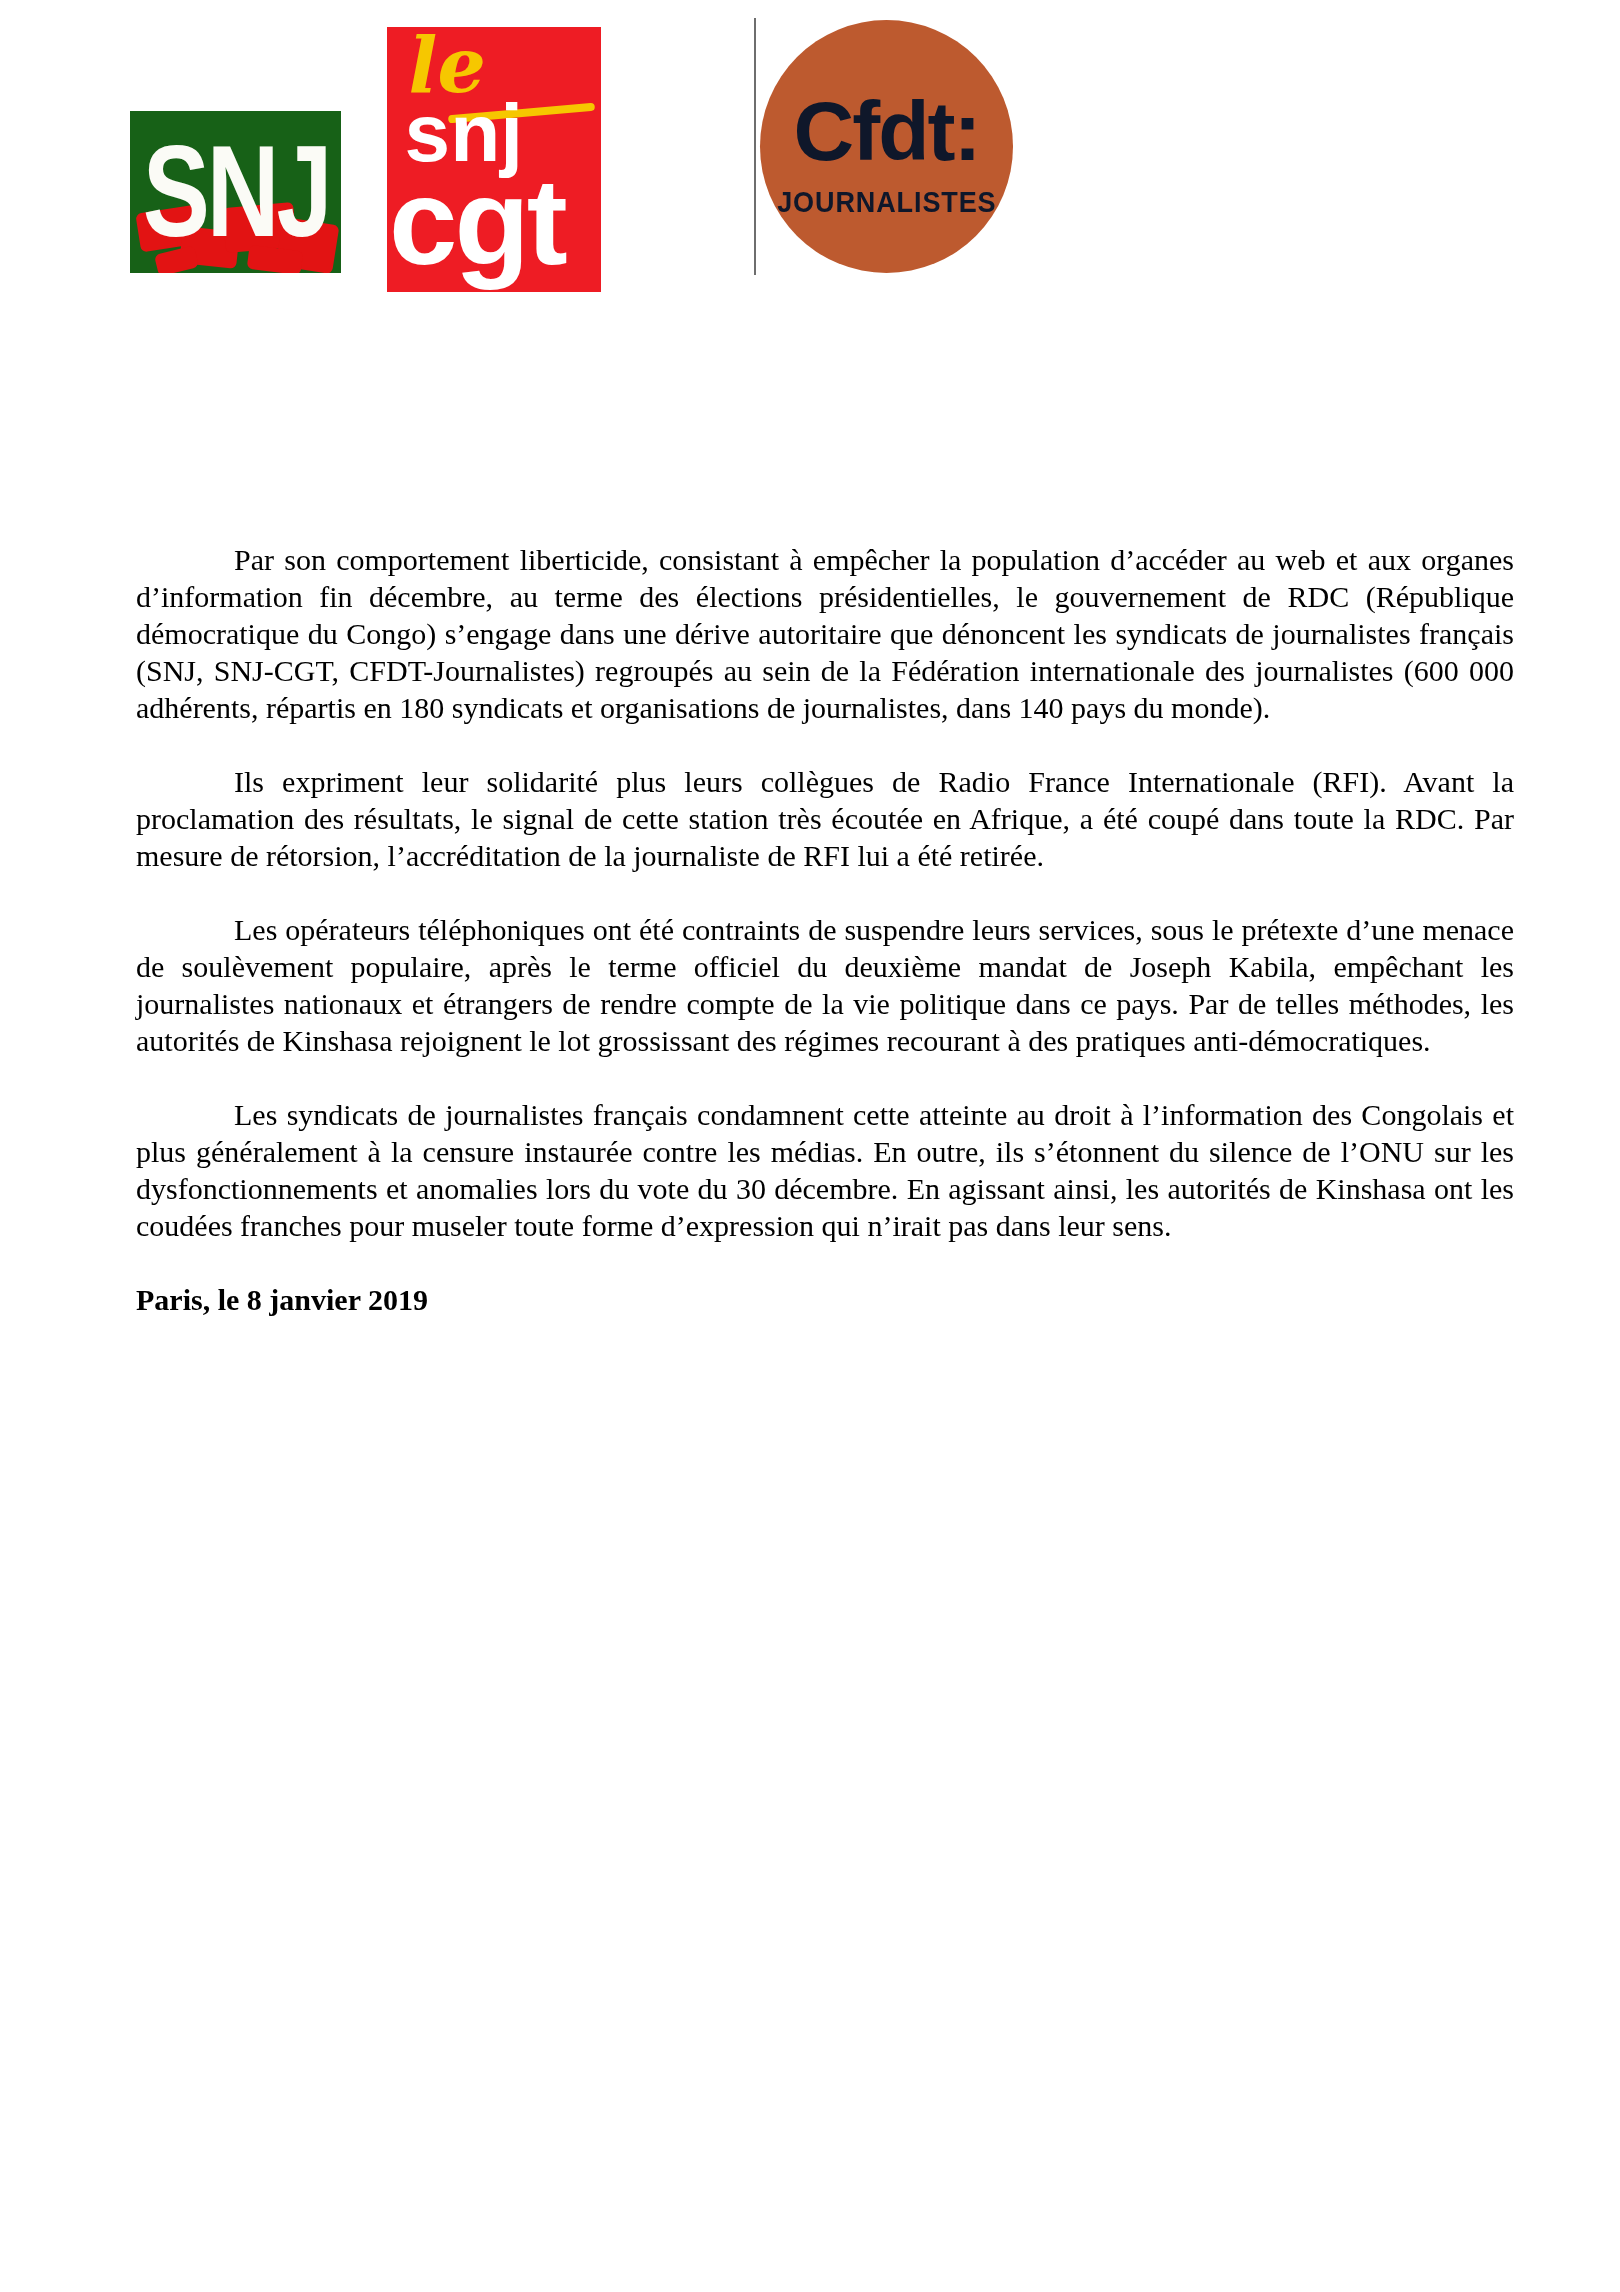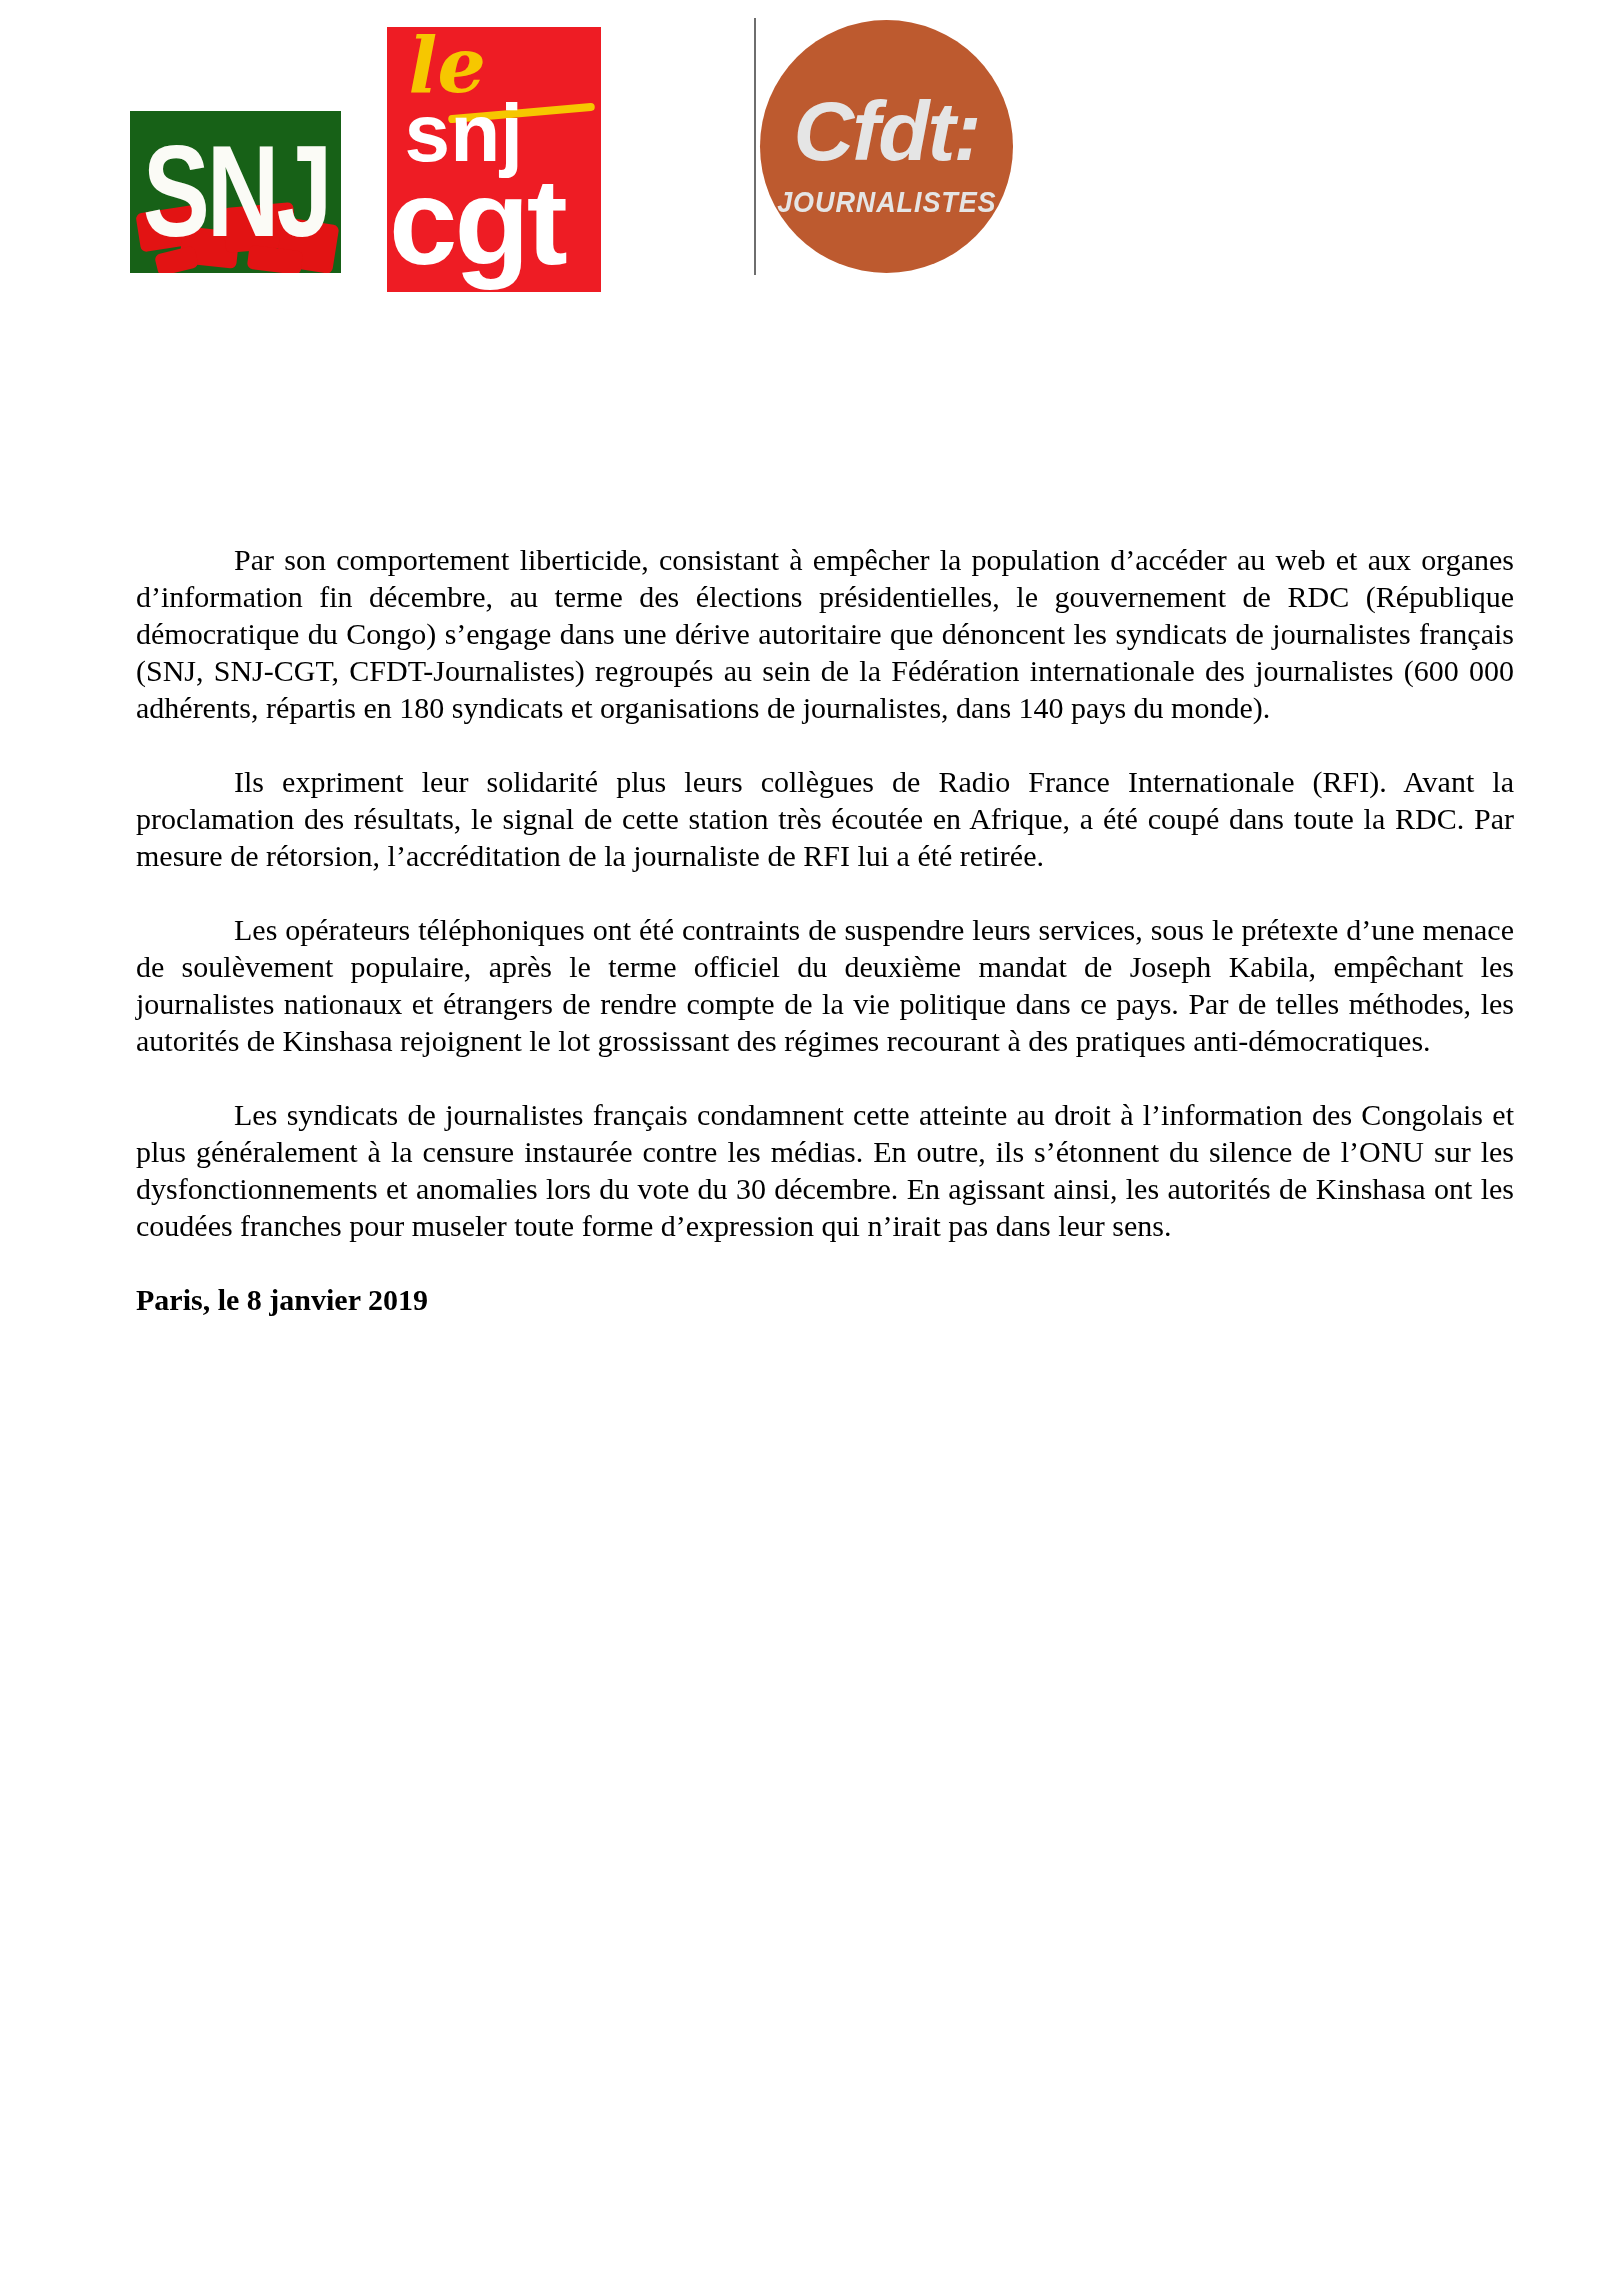--- a/index.html
+++ b/index.html
@@ -51,21 +51,21 @@
     position:absolute; left:2px; top:133px;
     font-weight:bold; font-size:123px; line-height:1; letter-spacing:-2.9px;
     color:#fff; white-space:nowrap;
   }
 
   
   .cfdt-line { position:absolute; left:754px; top:17.6px; width:2px; height:257px; background:#6e6e6e; }
   .logo-cfdt {
     left:760px; top:19.6px; width:253px; height:253px; border-radius:50%;
     display:flex; flex-direction:column; align-items:center; justify-content:center;
-    text-align:center; color:#e5e5e5;font-style:italic;
+    text-align:center; color:#0f172a;
   }
   .cfdt-word { font-weight:bold; font-size:84px; line-height:1; letter-spacing:-2px; margin-top:13.7px; }
   .cfdt-sub  { font-weight:bold; font-size:30px; line-height:1; letter-spacing:1px; transform:scaleX(0.9); margin-top:13.7px; }
 
   
   .doc-title {
     position:absolute; left:132px; top:390px; width:1382px;
     text-align:center; font-weight:bold; font-size:46px; line-height:58px;
   }
 

